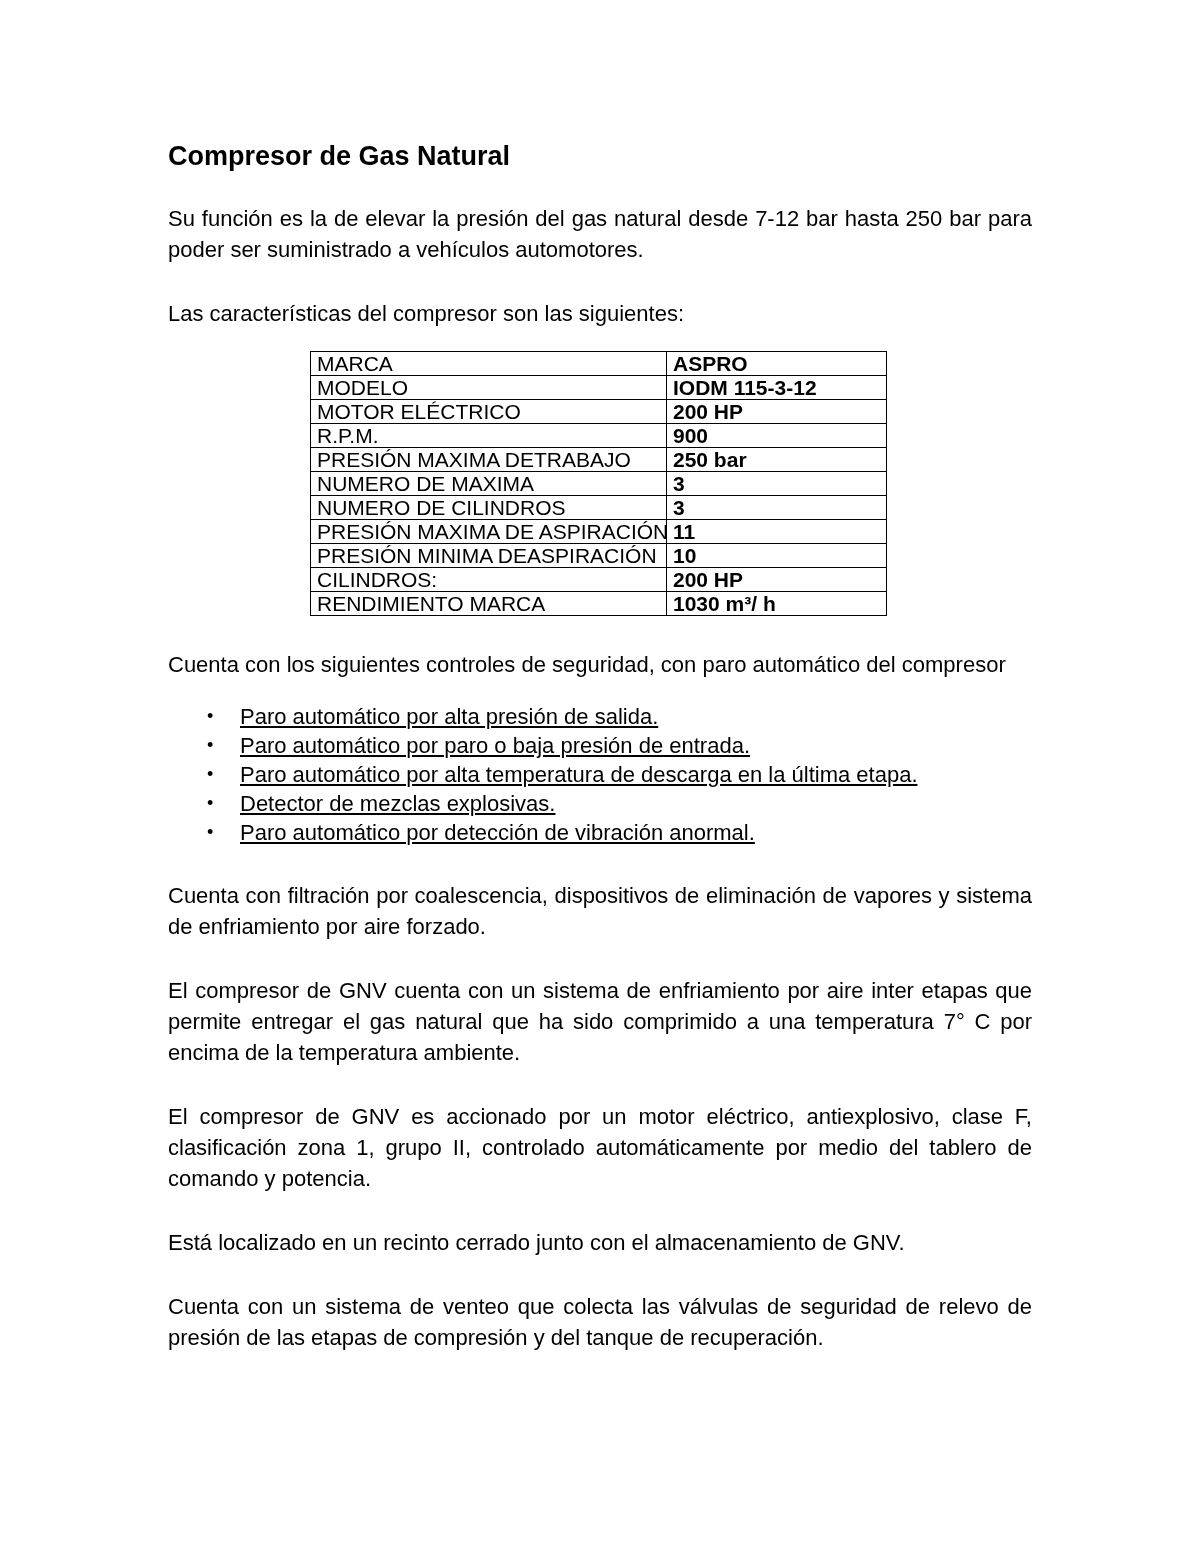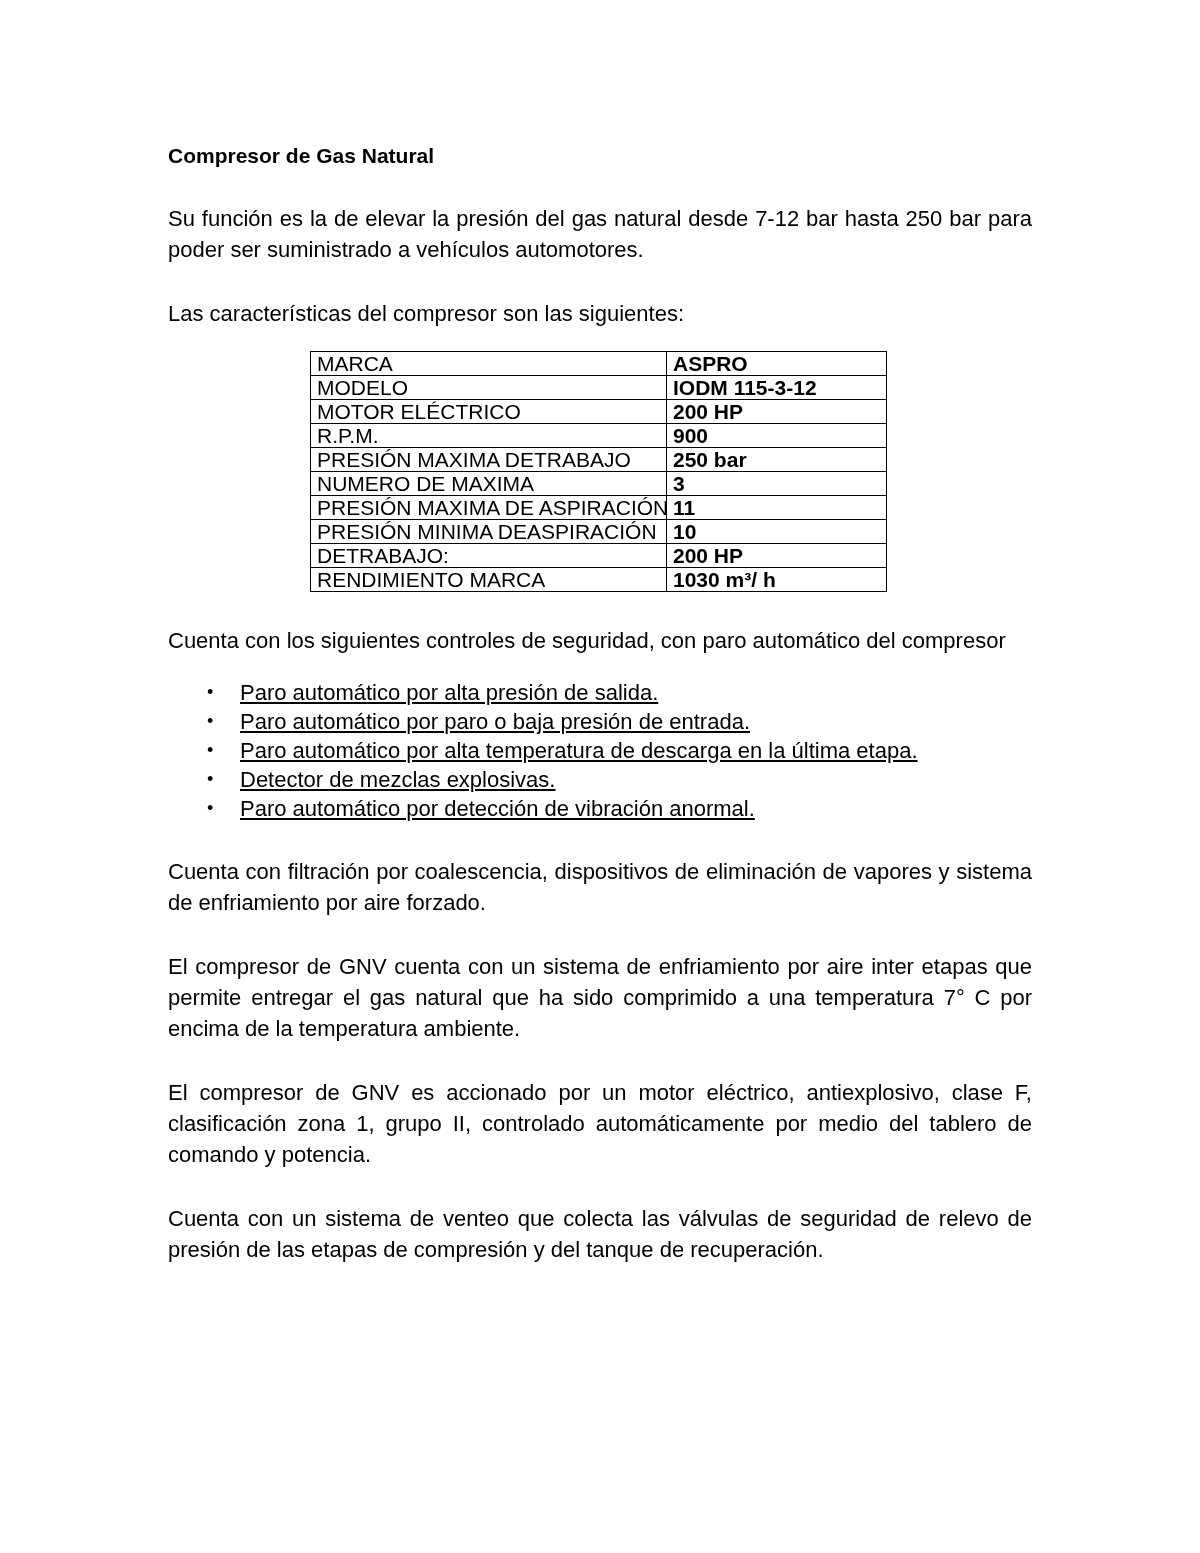--- a/index.html
+++ b/index.html
@@ -12,21 +12,21 @@
     position: relative;
     width: 1200px;
     height: 1553px;
     margin: 0 auto;
     background: #ffffff;
     padding: 142px 168px 0 168px;
     font-size: 22px;
     line-height: 31px;
   }
   .doc-title {
-    font-size: 21px;
+    font-size: 27px;
     font-weight: bold;
     line-height: 28px;
     margin-bottom: 16px;
   }
   p.para {
     margin-bottom: 22px;
     text-align: justify;
     margin-top: 33px;
   }
   
@@ -99,29 +99,33 @@
       </tr>
       <tr>
         <td class="lbl">PRESIÓN MAXIMA DETRABAJO</td>
         <td class="val">250 bar</td>
       </tr>
       <tr>
         <td class="lbl">NUMERO DE MAXIMA</td>
         <td class="val">3</td>
       </tr>
       <tr>
+        <td class="lbl">NUMERO DE CILINDROS</td>
+        <td class="val">3</td>
+      </tr>
+      <tr>
         <td class="lbl">PRESIÓN MAXIMA DE ASPIRACIÓN</td>
         <td class="val">11</td>
       </tr>
       <tr>
         <td class="lbl">PRESIÓN MINIMA DEASPIRACIÓN</td>
         <td class="val">10</td>
       </tr>
       <tr>
-        <td class="lbl">DETRABAJO:</td>
+        <td class="lbl">CILINDROS:</td>
         <td class="val">200 HP</td>
       </tr>
       <tr>
         <td class="lbl">RENDIMIENTO MARCA</td>
         <td class="val">1030 m³/ h</td>
       </tr>
     </tbody>
   </table>
 
   <p class="para">Cuenta con los siguientes controles de seguridad, con paro automático del compresor</p>
@@ -145,15 +149,16 @@
     </li>
     <li>
       <span class="bullet">•</span>
       <span class="li-text">Paro automático por detección de vibración anormal.</span>
     </li>
   </ul>
 
   <p class="para">Cuenta con filtración por coalescencia, dispositivos de eliminación de vapores y sistema de enfriamiento por aire forzado.</p>
   <p class="para">El compresor de GNV cuenta con un sistema de enfriamiento por aire inter etapas que permite entregar el gas natural que ha sido comprimido a una temperatura 7° C por encima de la temperatura ambiente.</p>
   <p class="para">El compresor de GNV es accionado por un motor eléctrico, antiexplosivo, clase F, clasificación zona 1, grupo II,  controlado automáticamente por medio del tablero de comando y potencia.</p>
+  <p class="para">Está localizado en un recinto cerrado junto con el almacenamiento de GNV.</p>
   <p class="para">Cuenta con un sistema de venteo que colecta las válvulas de seguridad de relevo de presión de las etapas de compresión y del tanque de recuperación.</p>
 
 </div>
 
 </body></html>

